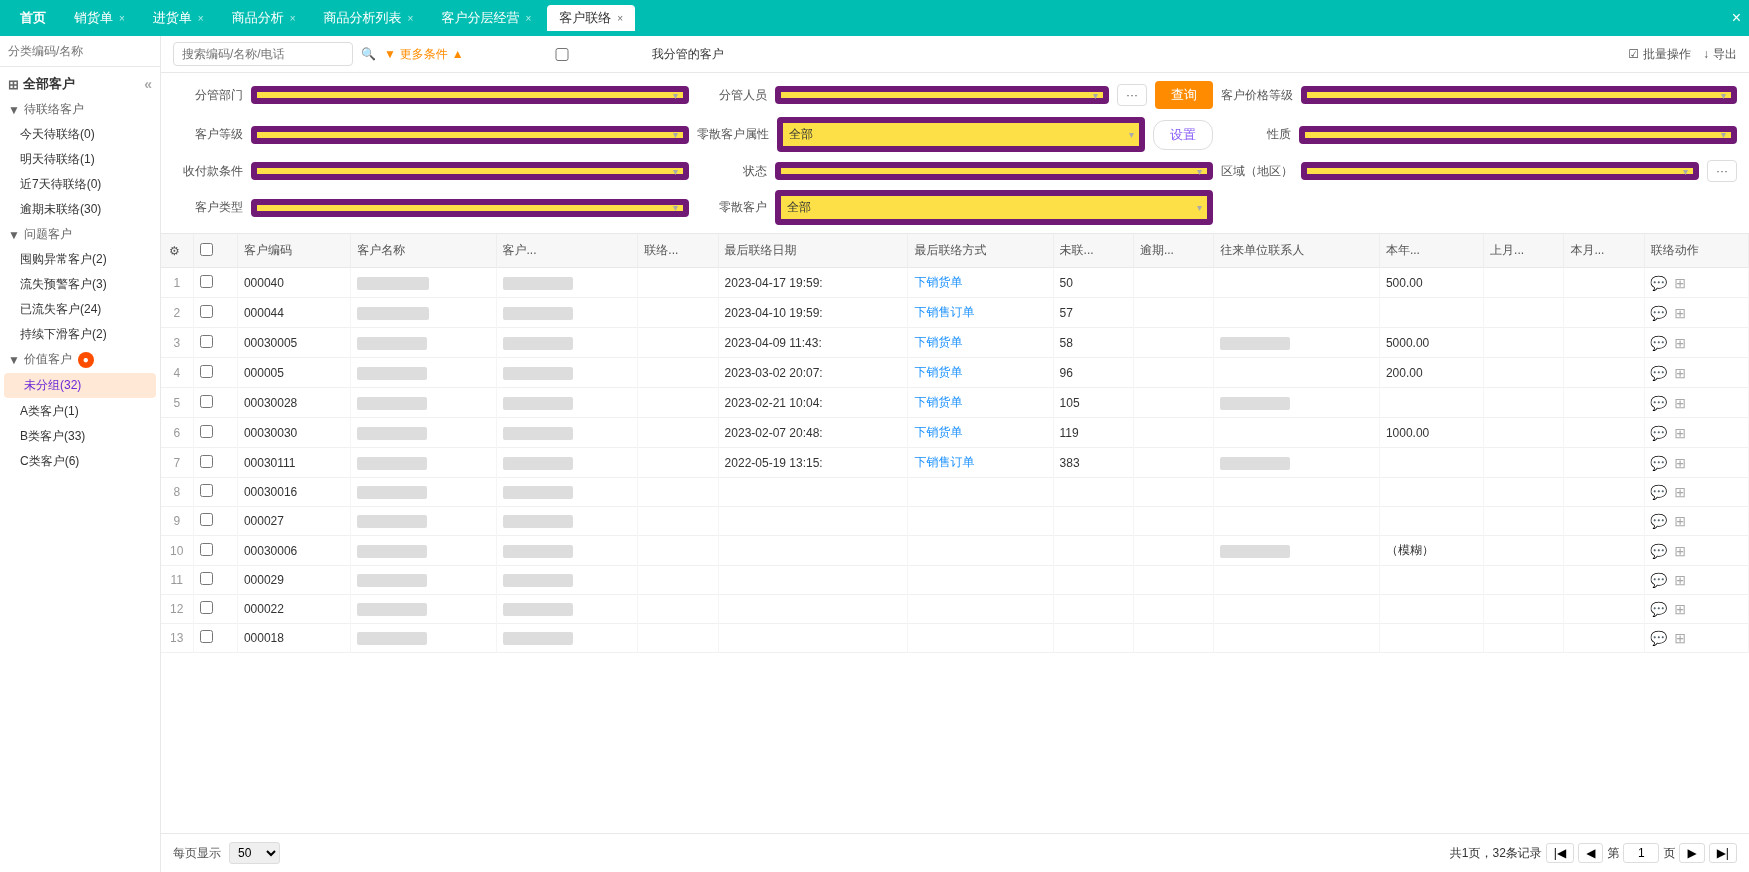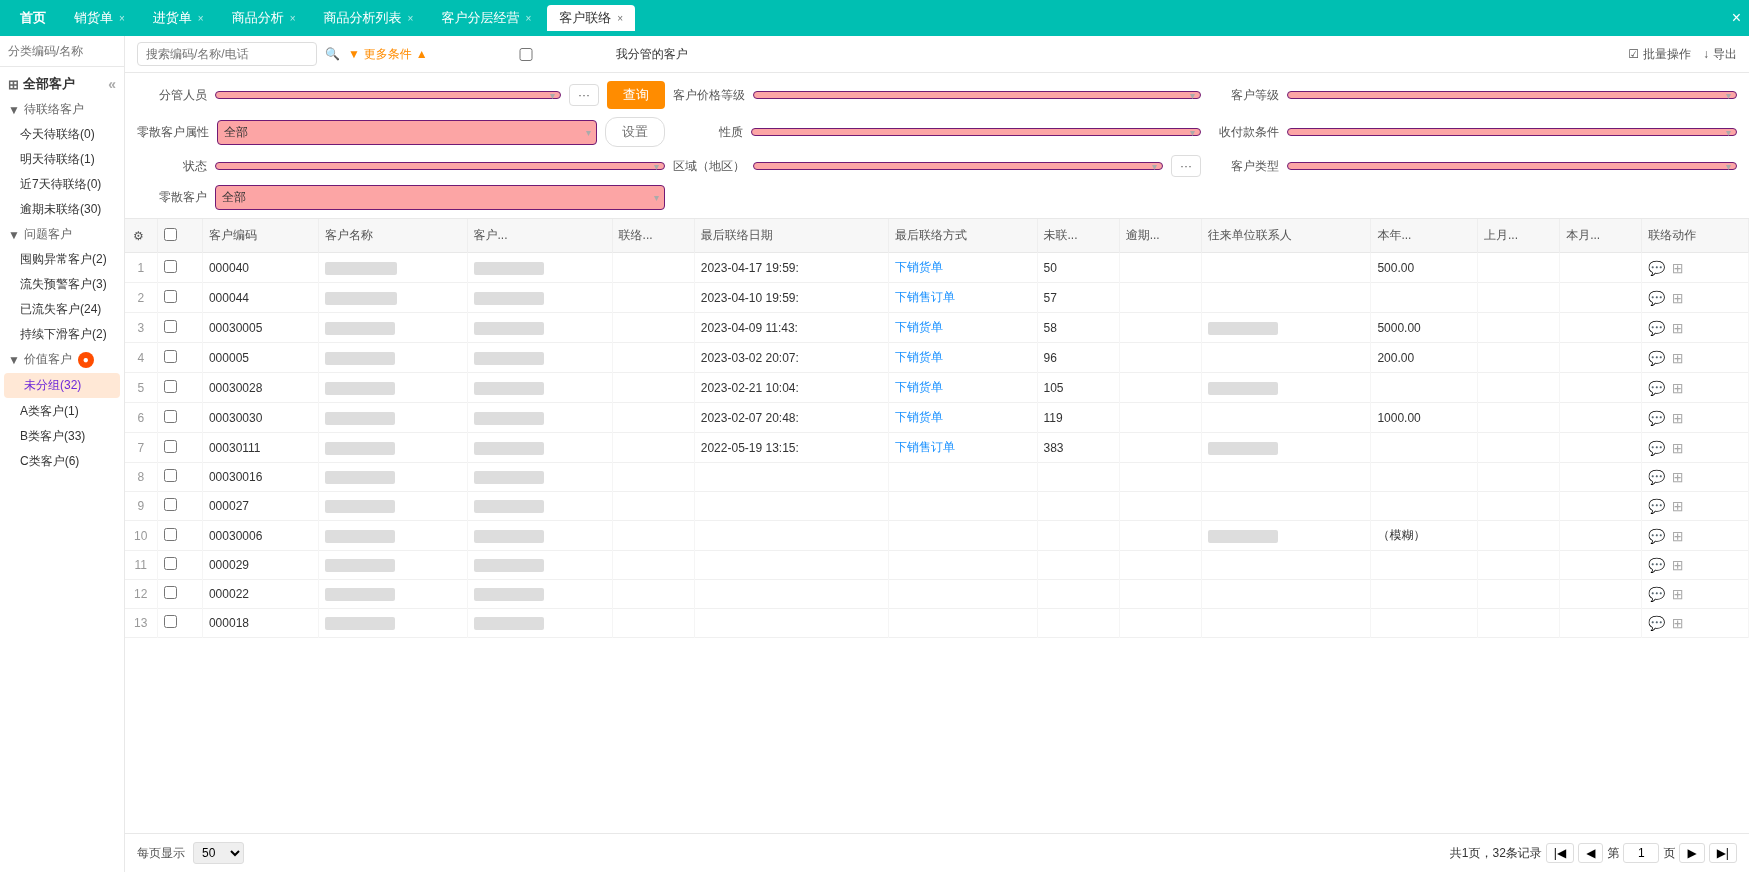--- a/index.html
+++ b/index.html
@@ -47,21 +47,21 @@
 
     
     .main-layout {
       display: flex;
       height: calc(100vh - 36px);
       overflow: hidden;
     }
 
     
     .sidebar {
-      width: 125px;
+      width: 161px;
       background: #fff;
       border-right: 1px solid #e8e8e8;
       display: flex;
       flex-direction: column;
       overflow-y: auto;
       flex-shrink: 0;
     }
     .sidebar-search {
       display: flex;
       align-items: center;
@@ -204,21 +204,21 @@
       background: #ff8c00;
       color: #fff;
       border: none;
       border-radius: 4px;
       padding: 5px 16px;
       font-size: 13px;
       cursor: pointer;
     }
     .reset-btn {
       background: #fff;
-      color: #737373;
+      color: #8b5cf6;
       border: 1px solid #ddd;
       border-radius: 12px;
       padding: 5px 16px;
       font-size: 13px;
       cursor: pointer;
     }
 
     
     .table-wrapper {
       flex: 1;
@@ -304,24 +304,24 @@
 
     
     ::-webkit-scrollbar { width: 6px; height: 6px; }
     ::-webkit-scrollbar-track { background: #f5f5f5; }
     ::-webkit-scrollbar-thumb { background: #ccc; border-radius: 3px; }
     .select-wrapper {
       flex: 1;
       position: relative;
       display: inline-flex;
       align-items: center;
-      border: 1px solid #701a75;
+      border: 6px solid #701a75;
       border-radius: 4px;
       padding: 3px 24px 3px 6px;
-      background: #fca5a5;
+      background: #fde047;
       cursor: pointer;
       min-width: 0;
     }
     .select-wrapper::after {
       content: '▾';
       position: absolute;
       right: 5px;
       font-size: 10px;
       color: #aaa;
     }
@@ -457,20 +457,24 @@
         <span class="toolbar-btn">
           <span>↓</span>
           <span>导出</span>
         </span>
       </div>
     </div>
 
     <div class="advanced-filter">
 
       <div class="filter-row">
+        <span class="filter-label">分管部门</span>
+        <div class="select-wrapper"></div>
+      </div>
+      <div class="filter-row">
         <span class="filter-label">分管人员</span>
         <div class="select-wrapper"></div>
         <span class="dots-btn">···</span>
         <button class="query-btn">查询</button>
       </div>
 
       <div class="filter-row">
         <span class="filter-label">客户价格等级</span>
         <div class="select-wrapper"></div>
       </div>

